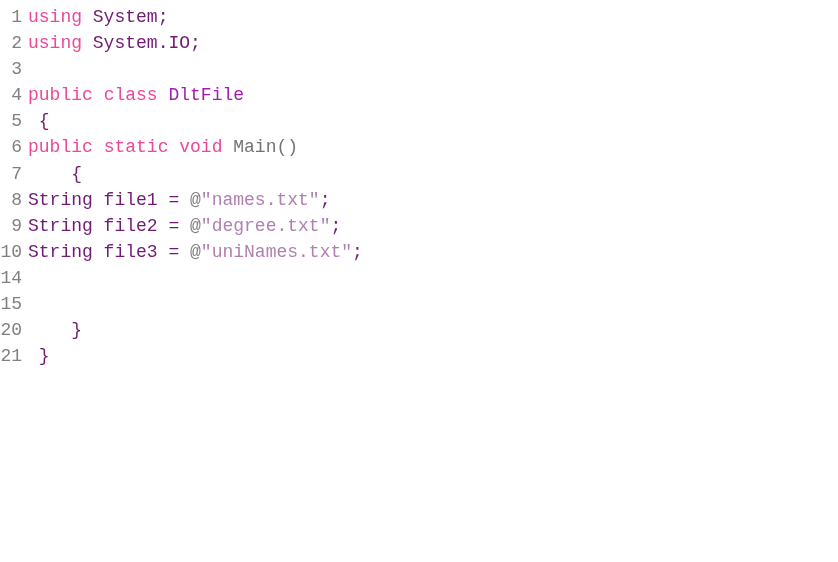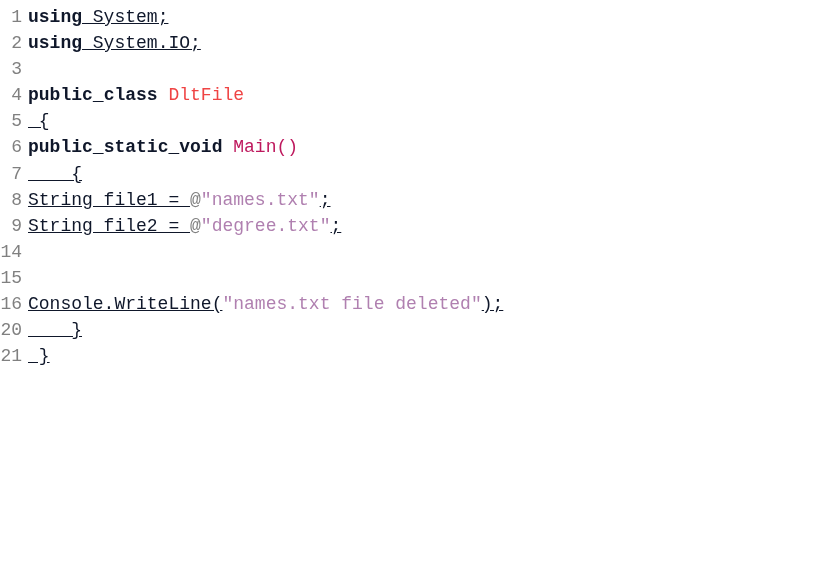--- a/index.html
+++ b/index.html
@@ -29,39 +29,38 @@
       text-align: right;
       width: 28px;
       padding-right: 6px;
       user-select: none;
       flex-shrink: 0;
     }
     .line-content {
       white-space: pre;
     }
     .keyword {
-      color: #0f172a;
-      font-weight: bold;
+      color: #ec4899;
+      font-weight: normal;
     }
     .type {
-      color: #ef4444;
+      color: #a21caf;
     }
     .string {
       color: #b080b0;
     }
     .atsign {
       color: #808080;
     }
     .method {
-      color: #be185d;
+      color: #737373;
       margin-top: 33px;
     }
     .punct {
-      color: #0f172a;
-      text-decoration: underline;
+      color: #701a75;
     }
   </style>
 </head>
 <body>
 
 <div class="code-container" id="code-block">
     <div class="line">
       <span class="line-number">1</span>
       <span class="line-content"><span class="keyword">using</span><span class="punct"> System;</span></span>
     </div>
@@ -91,29 +90,29 @@
     </div>
     <div class="line">
       <span class="line-number">8</span>
       <span class="line-content"><span class="punct">String file1 = </span><span class="atsign">@</span><span class="string">"names.txt"</span><span class="punct">;</span></span>
     </div>
     <div class="line">
       <span class="line-number">9</span>
       <span class="line-content"><span class="punct">String file2 = </span><span class="atsign">@</span><span class="string">"degree.txt"</span><span class="punct">;</span></span>
     </div>
     <div class="line">
+      <span class="line-number">10</span>
+      <span class="line-content"><span class="punct">String file3 = </span><span class="atsign">@</span><span class="string">"uniNames.txt"</span><span class="punct">;</span></span>
+    </div>
+    <div class="line">
       <span class="line-number">14</span>
     </div>
     <div class="line">
       <span class="line-number">15</span>
       <span class="line-content"></span>
-    </div>
-    <div class="line">
-      <span class="line-number">16</span>
-      <span class="line-content"><span class="punct">Console.WriteLine(</span><span class="string">"names.txt file deleted"</span><span class="punct">);</span></span>
     </div>
     <div class="line">
       <span class="line-number">20</span>
       <span class="line-content"><span class="punct">    }</span></span>
     </div>
     <div class="line">
       <span class="line-number">21</span>
       <span class="line-content"><span class="punct"> }</span></span>
     </div>
   </div>

